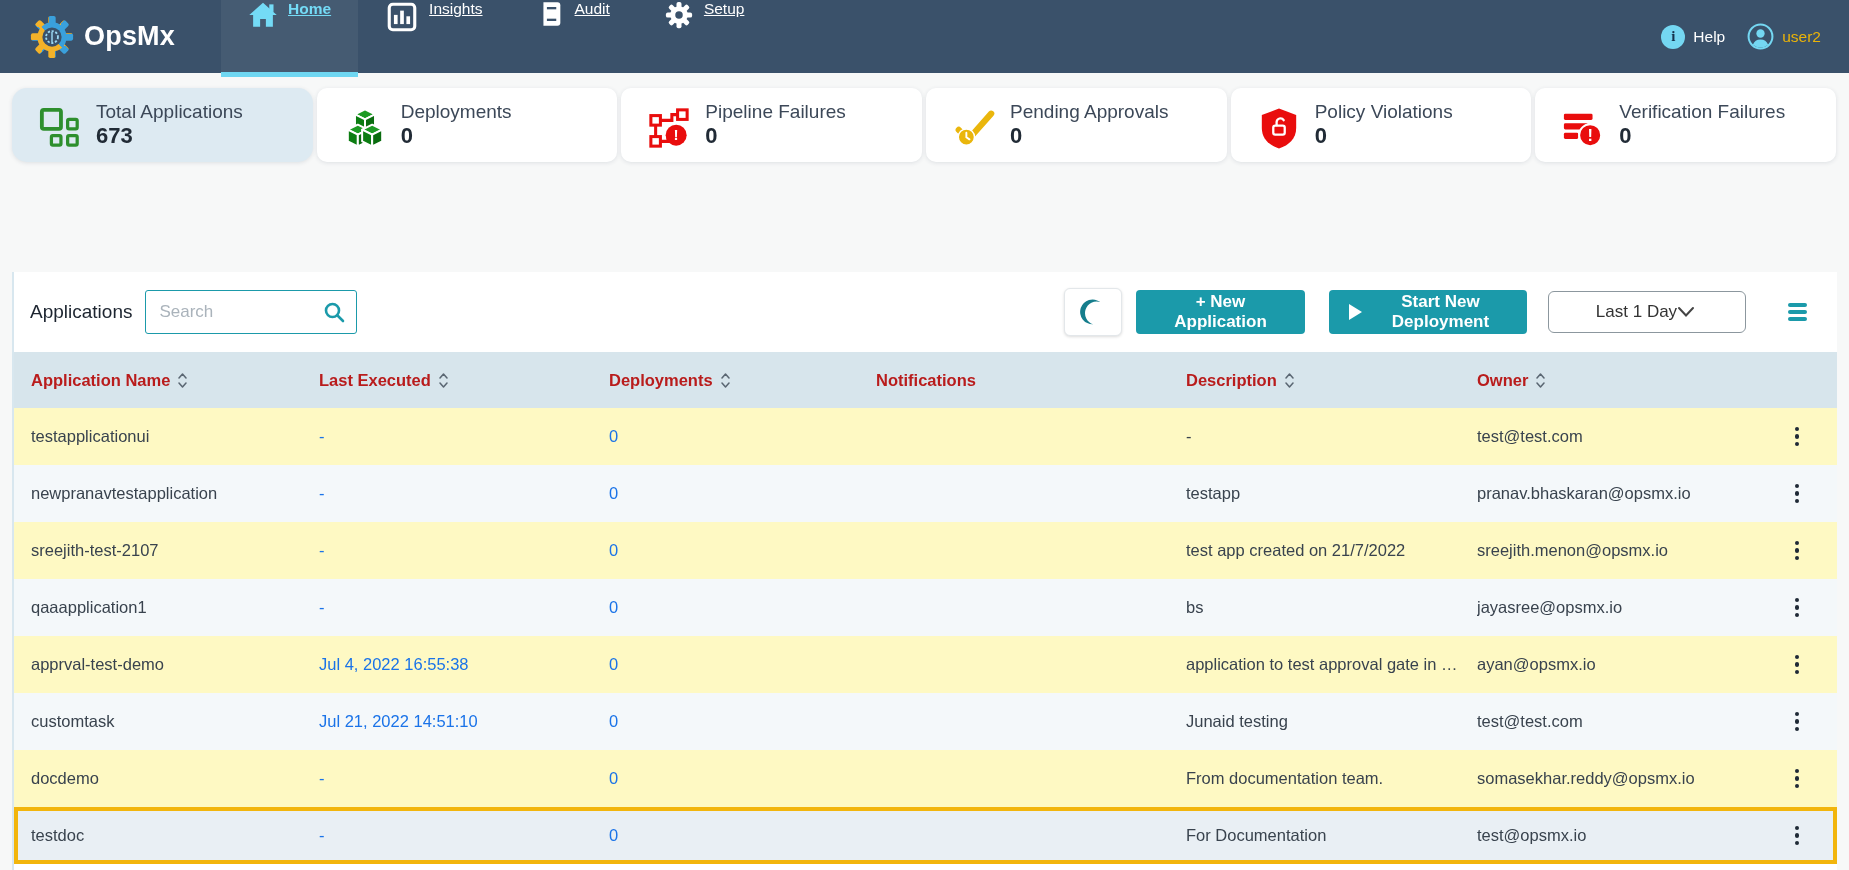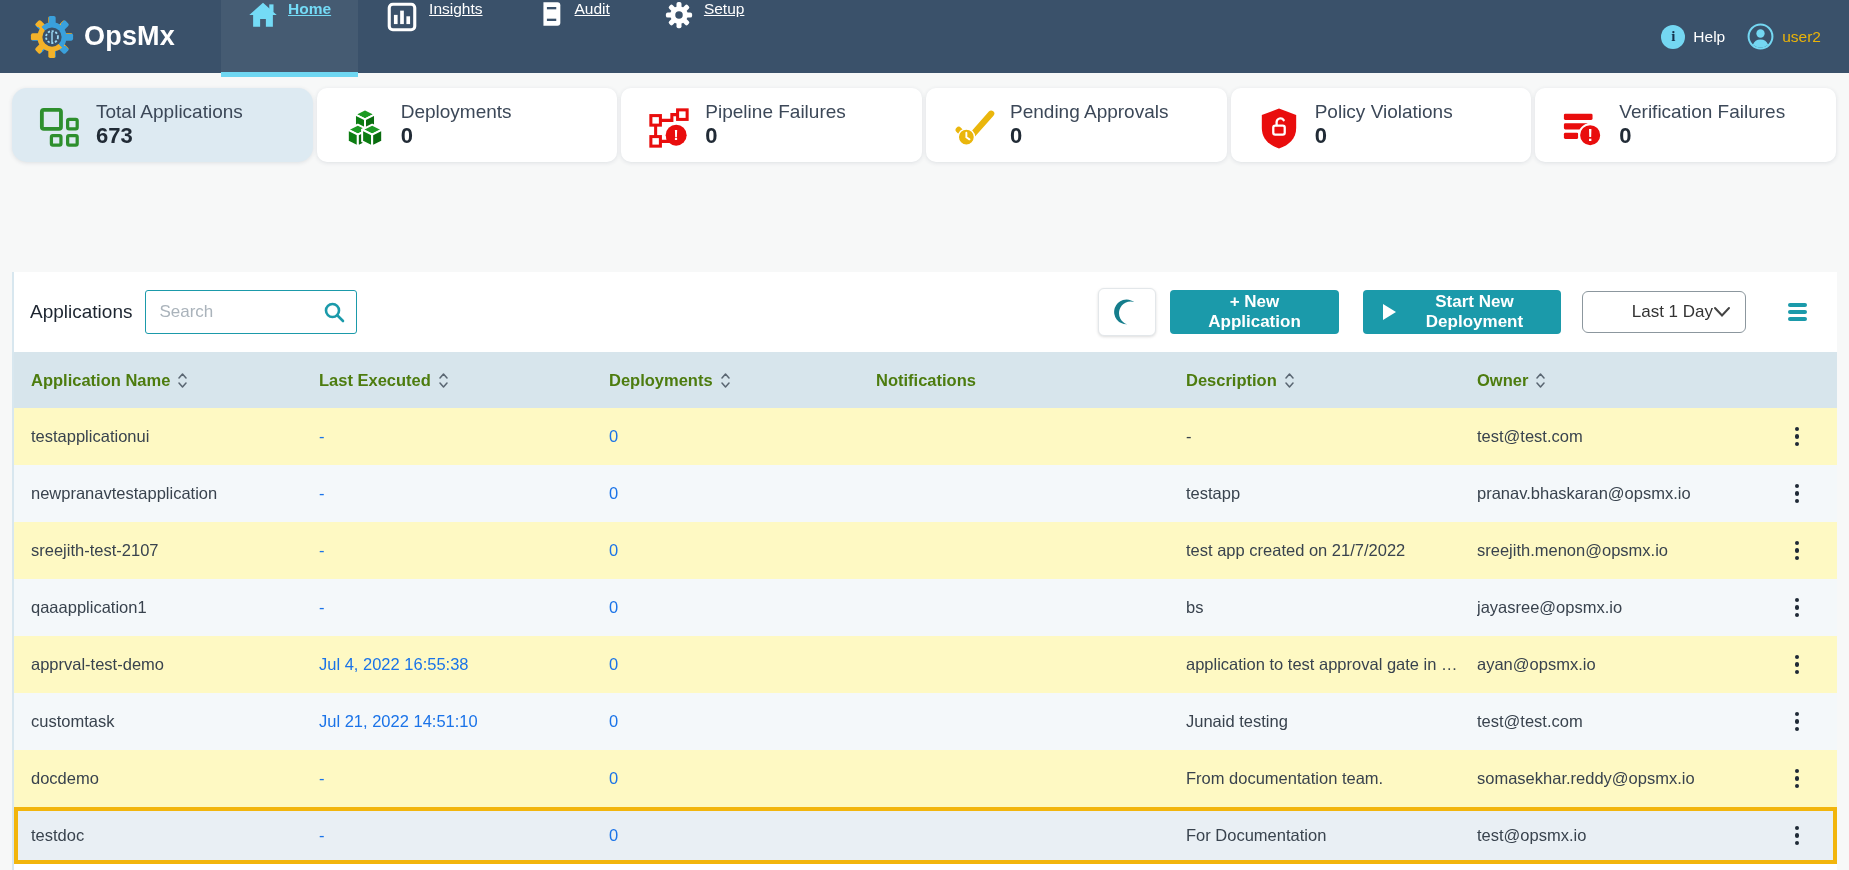--- a/index.html
+++ b/index.html
@@ -71,37 +71,37 @@
     display:flex; align-items:center; justify-content:center; margin-right:14px;
   }
   .btn {
     height:44px; border:none; border-radius:4px; background:#1b9aaa; color:#fff;
     font-size:17px; font-weight:700; cursor:pointer; font-family:inherit;
     display:flex; align-items:center; justify-content:center; gap:11px; padding:0 20px;
   }
   .btn.new-app { width:169px; margin-right:24px; }
   .btn.start-dep { width:198px; margin-right:21px; }
   .select-box {
-    width:164px; height:42px; border:1px solid #8c979e; border-radius:6px; background:#fff;
-    display:flex; align-items:center; justify-content:flex-end; padding:0 14px 0 11px;
+    width:198px; height:42px; border:1px solid #8c979e; border-radius:6px; background:#fff;
+    display:flex; align-items:center; justify-content:center; padding:0 14px 0 11px;
     font-size:17px; color:#333; cursor:pointer; margin-right:38px;
   }
   .burger { display:flex; flex-direction:column; gap:3.5px; cursor:pointer; padding:4px; margin-right:12px; }
   .burger span { width:19px; height:3.6px; border-radius:2px; background:#1b9aaa; }
 
   
   .grid-row {
     display:grid;
     grid-template-columns:305px 290px 267px 310px 291px 280px 1fr;
     align-items:center;
   }
   .thead { background:#d7e5ec; height:56px; }
   .th {
     display:flex; align-items:center; gap:8px; font-size:16.5px; font-weight:700;
-    color:#4d7c0f; cursor:pointer;
+    color:#b91c1c; cursor:pointer;
   }
   .th:first-child, .cell:first-child { padding-left:17px; }
   .trow { height:57px; background:#fef9c3; cursor:pointer; }
   .trow.alt { background:#f4f8fa; }
   .trow.highlighted { background:#e9eff4; box-shadow:inset 0 0 0 4px #f2b50c; }
   .cell {
     font-size:16.5px; color:#39434e; white-space:nowrap; overflow:hidden; text-overflow:ellipsis;
     padding-right:12px;
   }
   .cell.blue { color:#1a73e8; }

